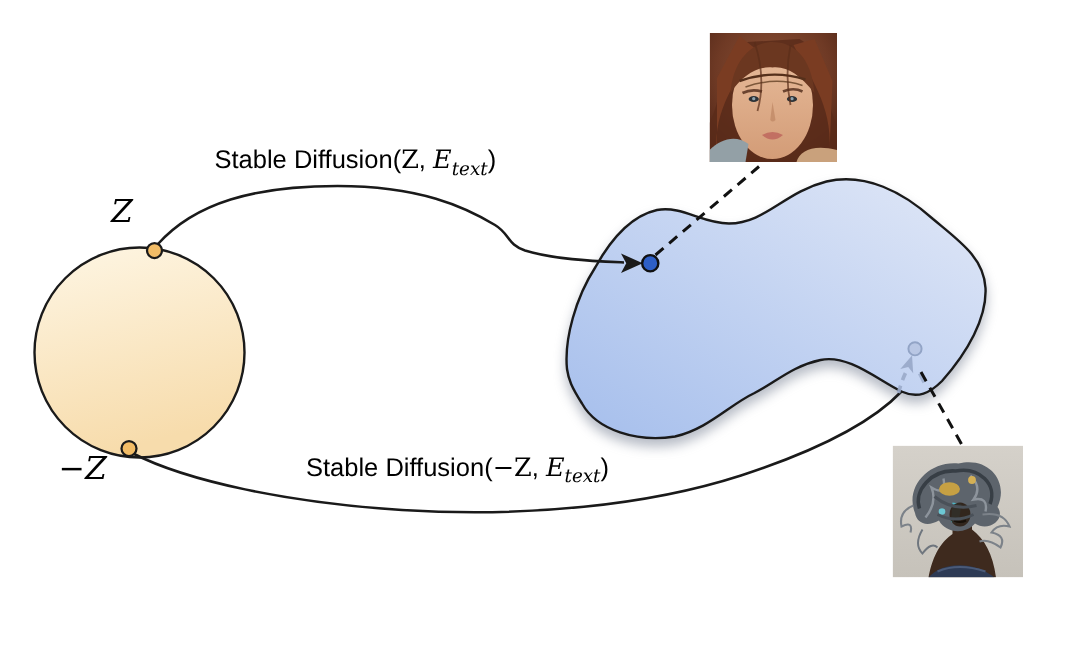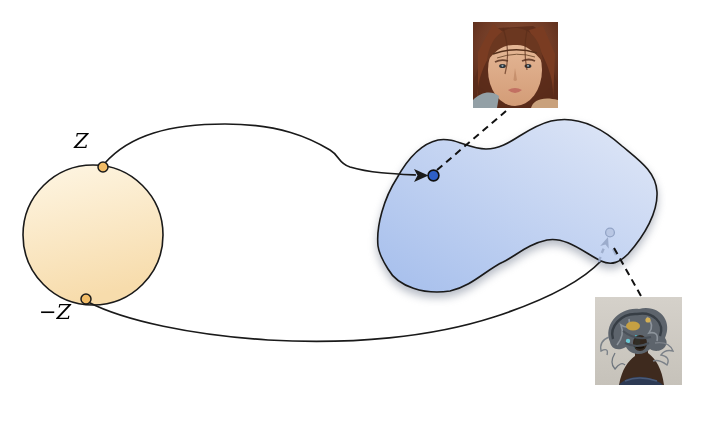--- a/index.html
+++ b/index.html
@@ -77,21 +77,27 @@
 
     <circle cx="103" cy="167" r="5" stroke="#1a1a1a" stroke-width="1.5" fill="#F2BC66"></circle>
     <circle cx="86" cy="299" r="5" stroke="#1a1a1a" stroke-width="1.5" fill="#F2BC66"></circle>
     <circle cx="433.5" cy="175.5" r="5.4" stroke="#101010" stroke-width="1.6" fill="#2E5FC6"></circle>
     <circle cx="610" cy="232.5" r="4.4" stroke="#90A2C4" stroke-width="1.3" opacity="0.95" fill="#B9C7E4"></circle>
   </svg>
 
   <div class="big-label" style="left:74px;top:129px">Z</div>
   <div class="big-label" style="left:39px;top:300px">−Z</div>
 
+  <div class="formula" style="left:143px;top:97px">
+    <span>Stable Diffusion(</span><span class="fm-arg">Z</span><span>, </span><span class="fm-var">E</span><sub>text</sub><span>)</span>
+  </div>
 
+  <div class="formula" style="left:204px;top:302px">
+    <span>Stable Diffusion(</span><span class="fm-arg">−Z</span><span>, </span><span class="fm-var">E</span><sub>text</sub><span>)</span>
+  </div>
 
   <div class="gen-image" style="left:473px;top:22px;width:85px;height:86px">
     <svg width="85" height="86" viewBox="0 0 85 86">
       <defs>
         <radialGradient id="pbg" cx="50%" cy="30%" r="80%">
           <stop offset="0" stop-color="#8a5136"></stop>
           <stop offset="0.55" stop-color="#6f3a25"></stop>
           <stop offset="1" stop-color="#472013"></stop>
         </radialGradient>
         <linearGradient id="pskin" x1="0" y1="0" x2="0" y2="1">

